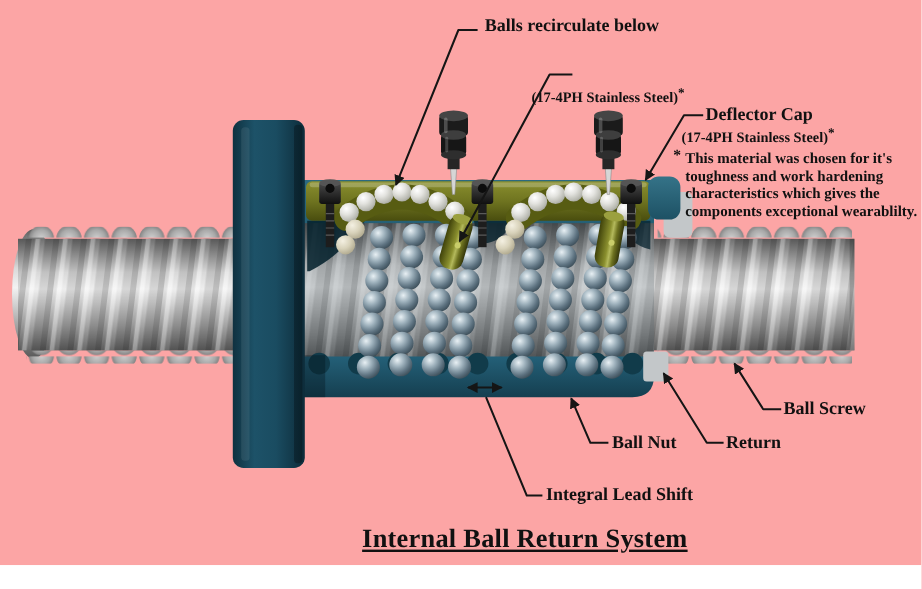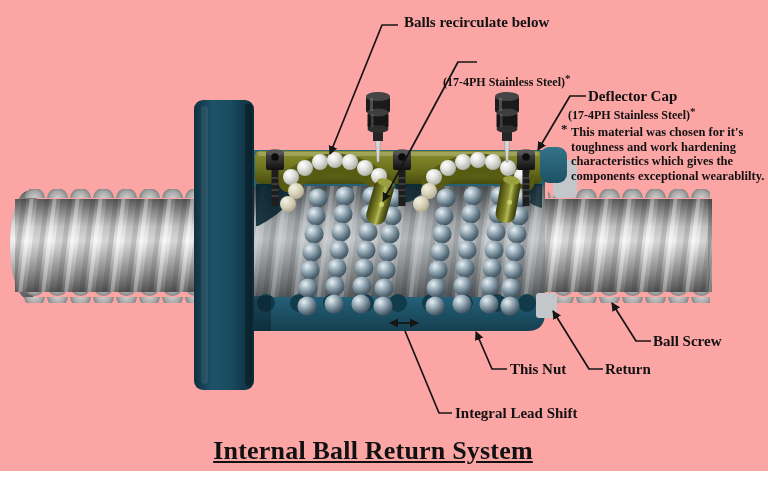--- a/index.html
+++ b/index.html
@@ -8,22 +8,22 @@
     font-family:Liberation Serif, serif; color:#111; overflow:hidden;
   }
   .canvas svg { position:absolute; left:0; top:0; }
   .lbl { position:absolute; font-weight:bold; font-size:15px; line-height:17px; white-space:nowrap; }
   .sub { position:absolute; font-weight:bold; font-size:12px; line-height:13px; white-space:nowrap; }
   .ast { font-size:11px; vertical-align:4px; }
   .fnote { position:absolute; font-weight:bold; font-size:12.5px; line-height:14.6px; width:212px; }
   .fnote .mark { position:absolute; left:-9px; top:-3px; font-size:13px; }
   .fnote-lines { padding-left:1px; }
   .title {
-    position:absolute; left:173px; top:436px; width:400px; text-align:center;
-    font-weight:bold; font-size:26px; text-decoration:underline; letter-spacing:.2px;
+    position:absolute; left:173px; top:436px; width:400px; text-align:right;
+    font-weight:bold; font-size:22px; text-decoration:underline; letter-spacing:.2px;
   }
 </style>
 </head>
 <body>
 
 <div class="canvas">
 
   <svg width="768" height="491" viewBox="0 0 768 491">
     <defs>
       <linearGradient id="mv" x1="0" y1="0" x2="0" y2="1">
@@ -296,18 +296,18 @@
     <span class="mark">*</span>
     <div class="fnote-lines">
       <div>This material was chosen for it's</div>
       <div>toughness and work hardening</div>
       <div>characteristics which gives the</div>
       <div>components exceptional wearablilty.</div>
     </div>
   </div>
 
   <div class="lbl" style="left:653px; top:333px;">Ball Screw</div>
-  <div class="lbl" style="left:510px; top:361px;">This Nut</div>
+  <div class="lbl" style="left:510px; top:361px;">Ball Nut</div>
   <div class="lbl" style="left:605px; top:361px;">Return</div>
   <div class="lbl" style="left:455px; top:405px;">Integral Lead Shift</div>
 
   <div class="title">Internal Ball Return System</div>
 </div>
 
 </body></html>

